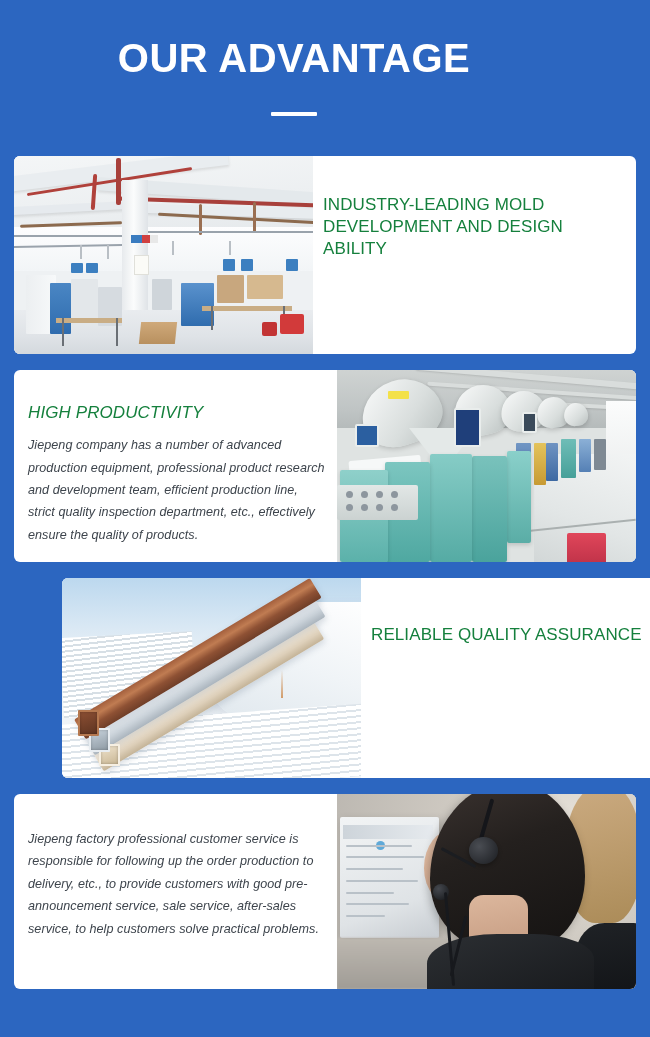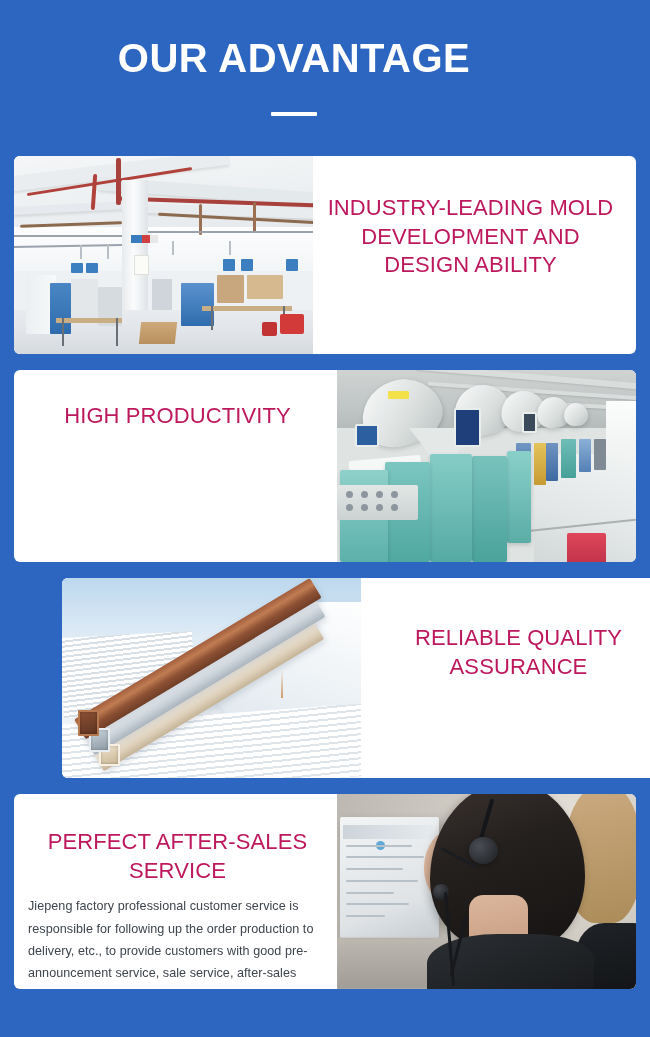--- a/index.html
+++ b/index.html
@@ -34,34 +34,33 @@
     border-radius:6px;
     display:flex;
     overflow:hidden;
     margin-bottom:16px;
     position:relative;
   }
   .card.c1 { height:198px; }
   .card.c2 { height:192px; }
   .card.c3 { height:200px;margin-left:48px; }
   .card.c4 { height:195px; }
-  .card.rev { flex-direction:row-reverse; }
+  .card.rev { flex-direction:row-reverse;font-style:italic; }
 
   .card-photo { width:299px; height:100%; position:relative; overflow:hidden; flex:0 0 299px; }
   .card-body  { flex:1 1 auto; padding:34px 18px 10px 10px; }
   .card.rev .card-body { padding:34px 10px 10px 14px; }
 
   .card-title {
-    color:#be185d;
-    font-size:22px;
+    color:#15803d;
+    font-size:17px;
     font-weight:normal;
     line-height:1.30;
     letter-spacing:0.1px;
     margin-bottom:10px;
-    text-align:center;
   }
   .card-text {
     color:#3d444c;
     font-size:12.6px;
     line-height:1.78;
     letter-spacing:0.05px;
   }
   .card.c1 .card-body { padding-top:38px; }
   .card.c2 .card-body { padding-top:32px; }
   .card.c3 .card-body { padding-top:46px; }
@@ -497,20 +496,21 @@
       <div class="knob k3"></div>
       <div class="knob k4"></div>
       <div class="knob k5"></div>
       <div class="knob k6"></div>
       <div class="knob k7"></div>
       <div class="knob k8"></div>
       <div class="stool"></div>
     </div>
     <div class="card-body">
       <div class="card-title">HIGH PRODUCTIVITY</div>
+      <div class="card-text">Jiepeng company has a number of advanced production equipment, professional product research and development team, efficient production line, strict quality inspection department, etc., effectively ensure the quality of products.</div>
     </div>
   </div>
 
   <div class="card c3">
     <div class="card-photo ph3">
       <div class="sky"></div>
       <div class="curve"></div>
       <div class="dome"></div>
       <div class="ribs-l"></div>
       <div class="ribs-b"></div>
@@ -548,18 +548,17 @@
       <div class="neck"></div>
       <div class="shoulder"></div>
       <div class="strap"></div>
       <div class="earcup"></div>
       <div class="boom"></div>
       <div class="mic"></div>
       <div class="cord"></div>
       <div class="cord2"></div>
     </div>
     <div class="card-body">
-      <div class="card-title">PERFECT AFTER-SALES SERVICE</div>
       <div class="card-text">Jiepeng factory professional customer service is responsible for following up the order production to delivery, etc., to provide customers with good pre-announcement service, sale service, after-sales service, to help customers solve practical problems.</div>
     </div>
   </div>
 
 </div>
 
 </body></html>

